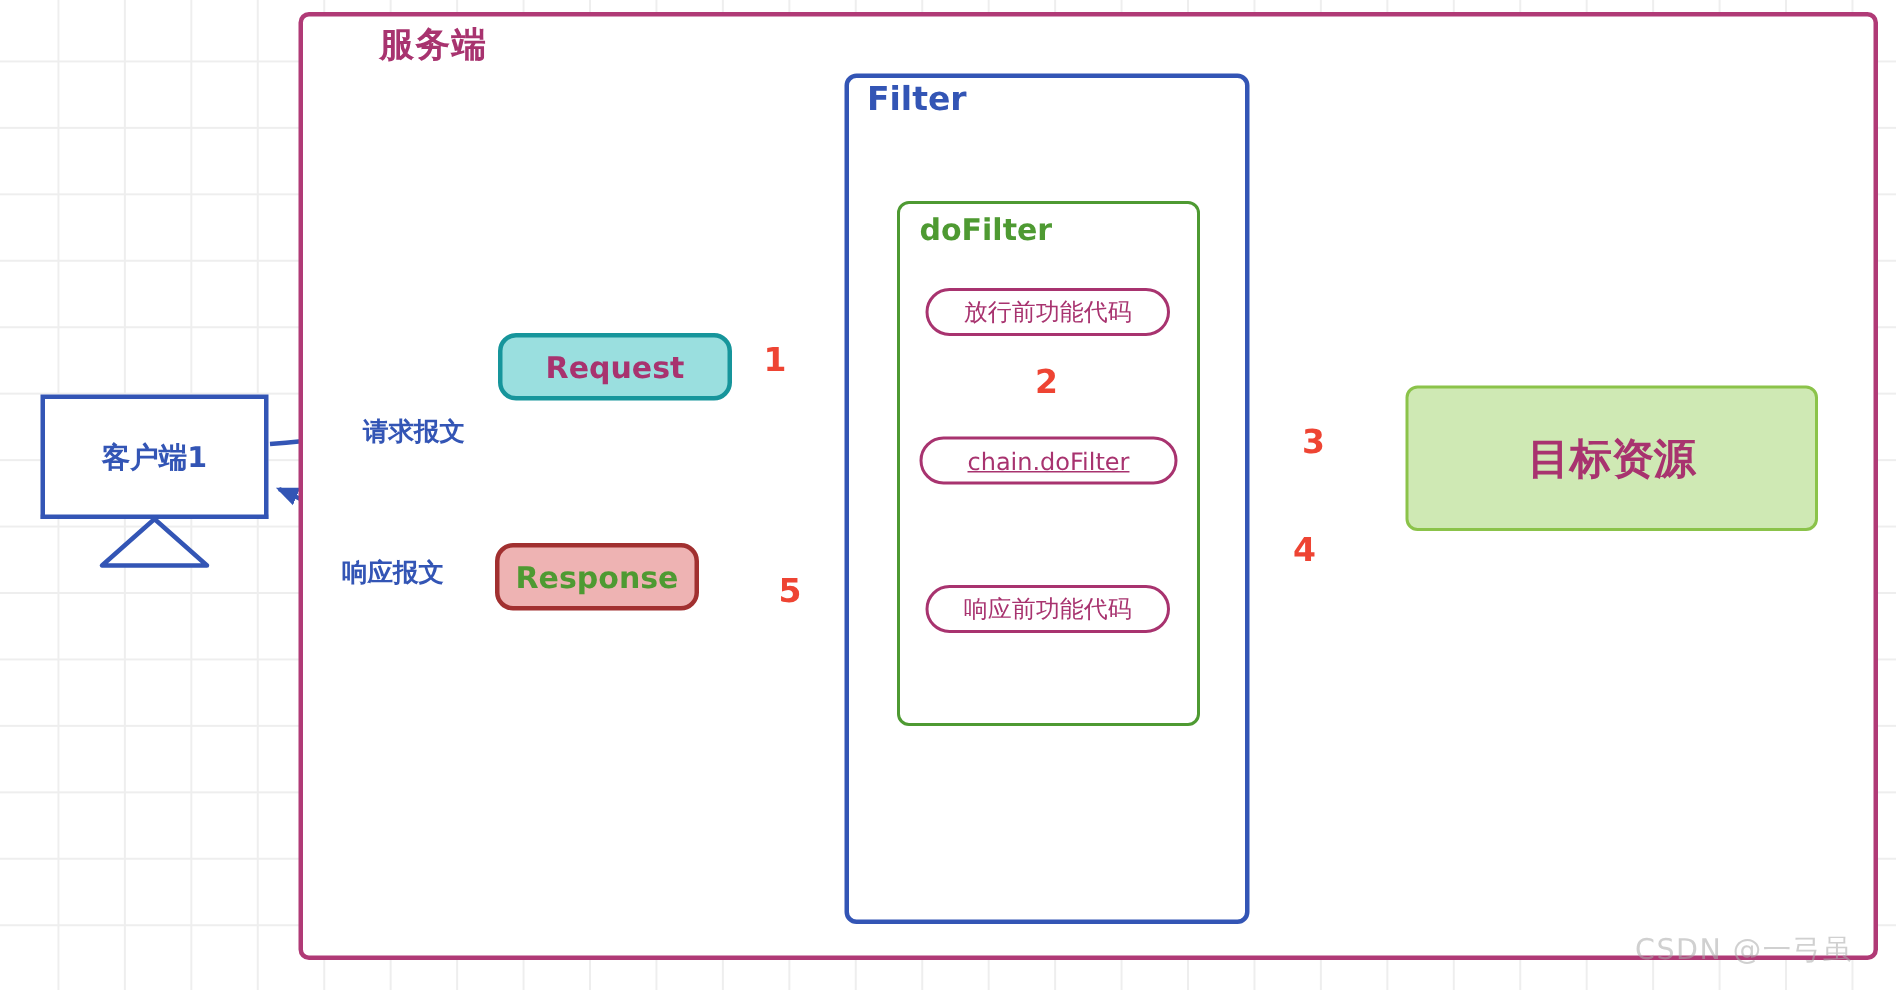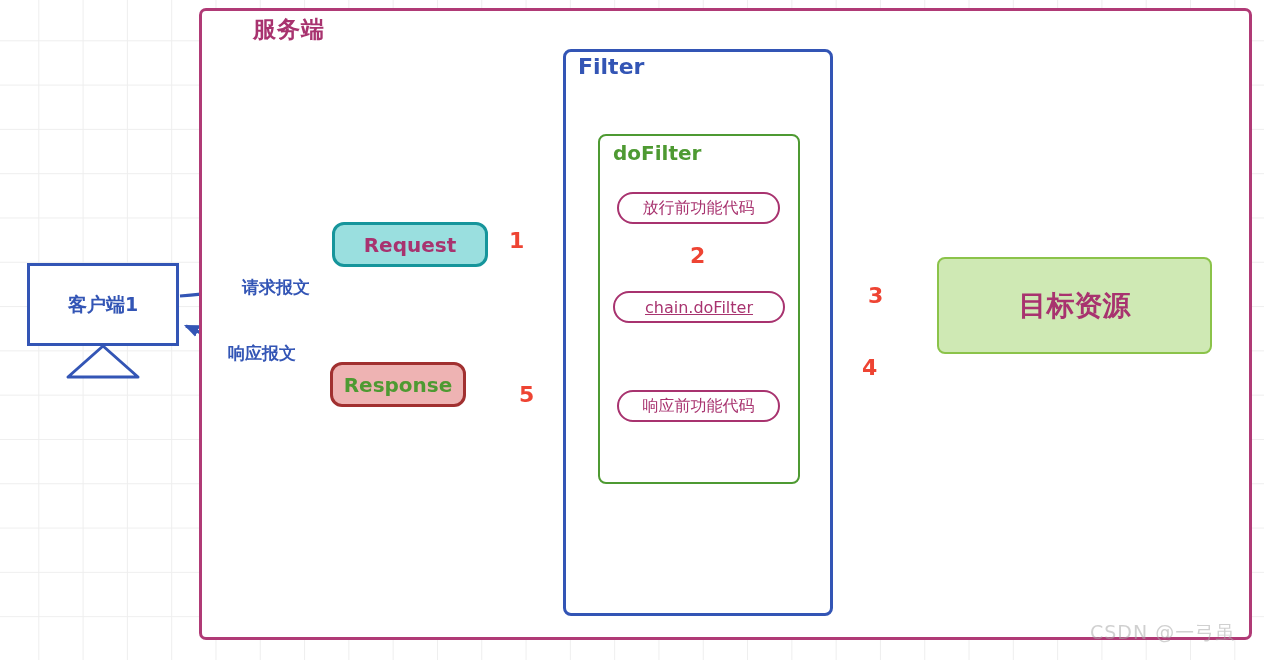--- a/index.html
+++ b/index.html
@@ -190,21 +190,21 @@
   }
   .edge-label-cn {
     color: #3355b5;
     font-size: 17px;
   }
   .edge-label-num {
     color: #ee4433;
     font-size: 22px;
   }
   #lbl-req-msg  { left: 228px; top: 276px; margin-left: 14px; }
-  #lbl-resp-msg { left: 228px; top: 342px; font-family: Liberation Serif, serif; }
+  #lbl-resp-msg { left: 228px; top: 370px; font-family: Liberation Serif, serif; }
   #lbl-1 { left: 509px; top: 228px; }
   #lbl-2 { left: 690px; top: 243px; }
   #lbl-3 { left: 868px; top: 283px; }
   #lbl-4 { left: 862px; top: 355px; }
   #lbl-5 { left: 519px; top: 382px; }
 
   
   #watermark {
     position: absolute;
     left: 1090px;

